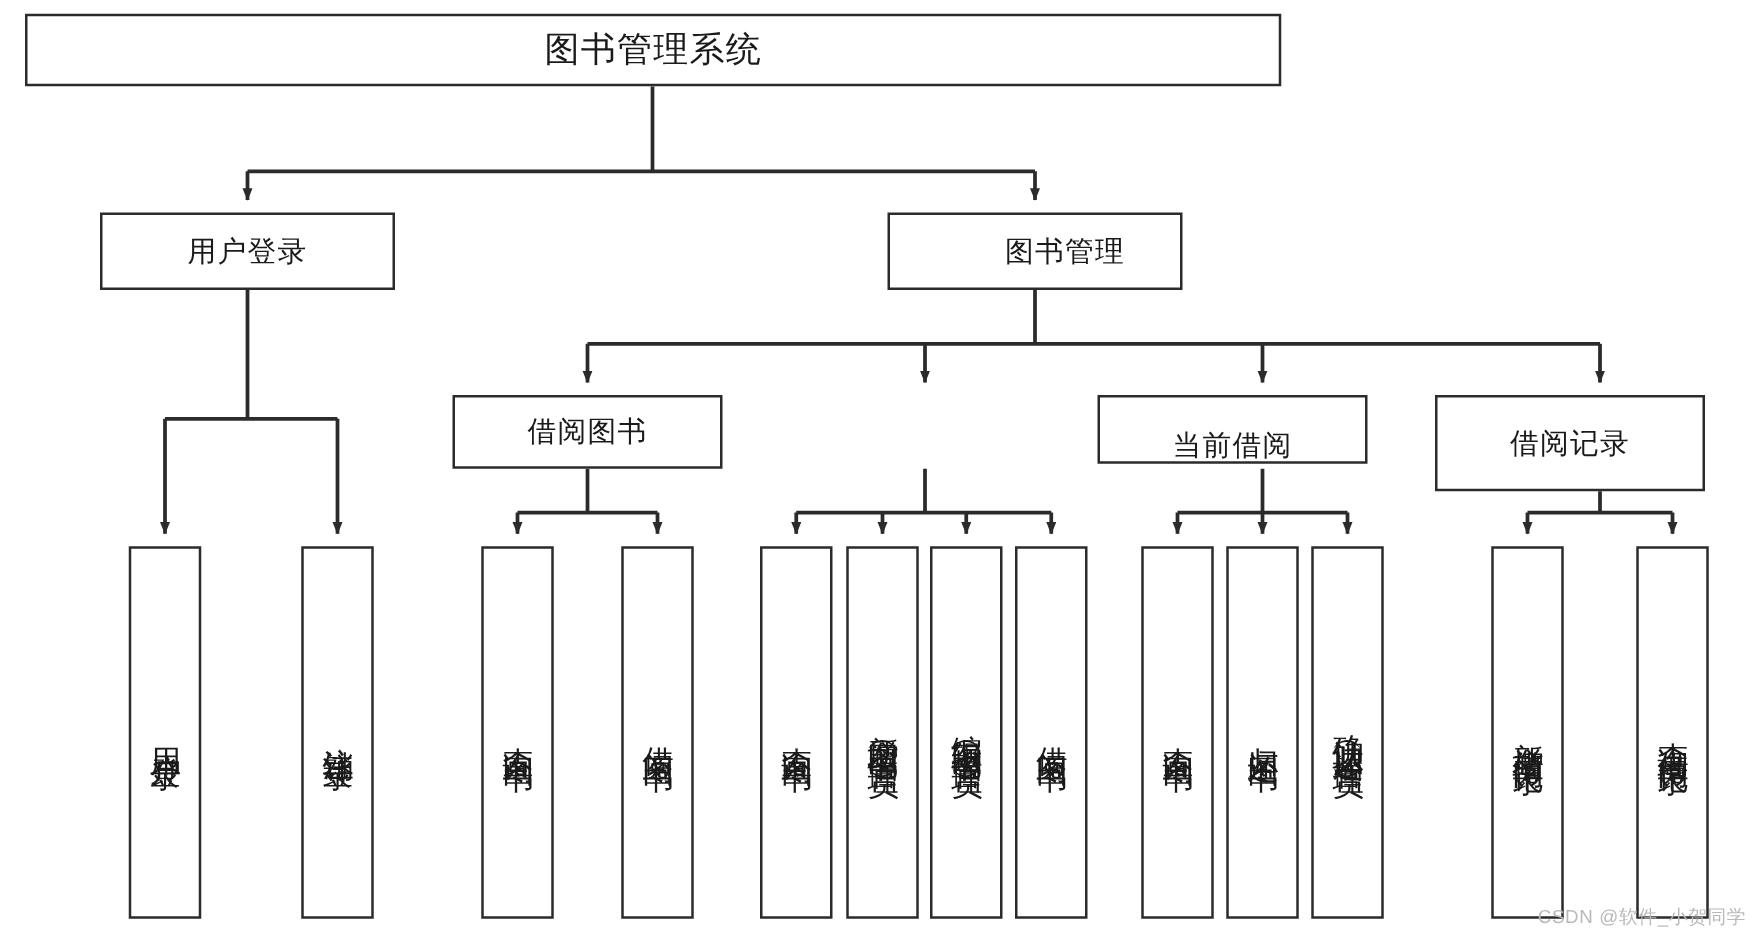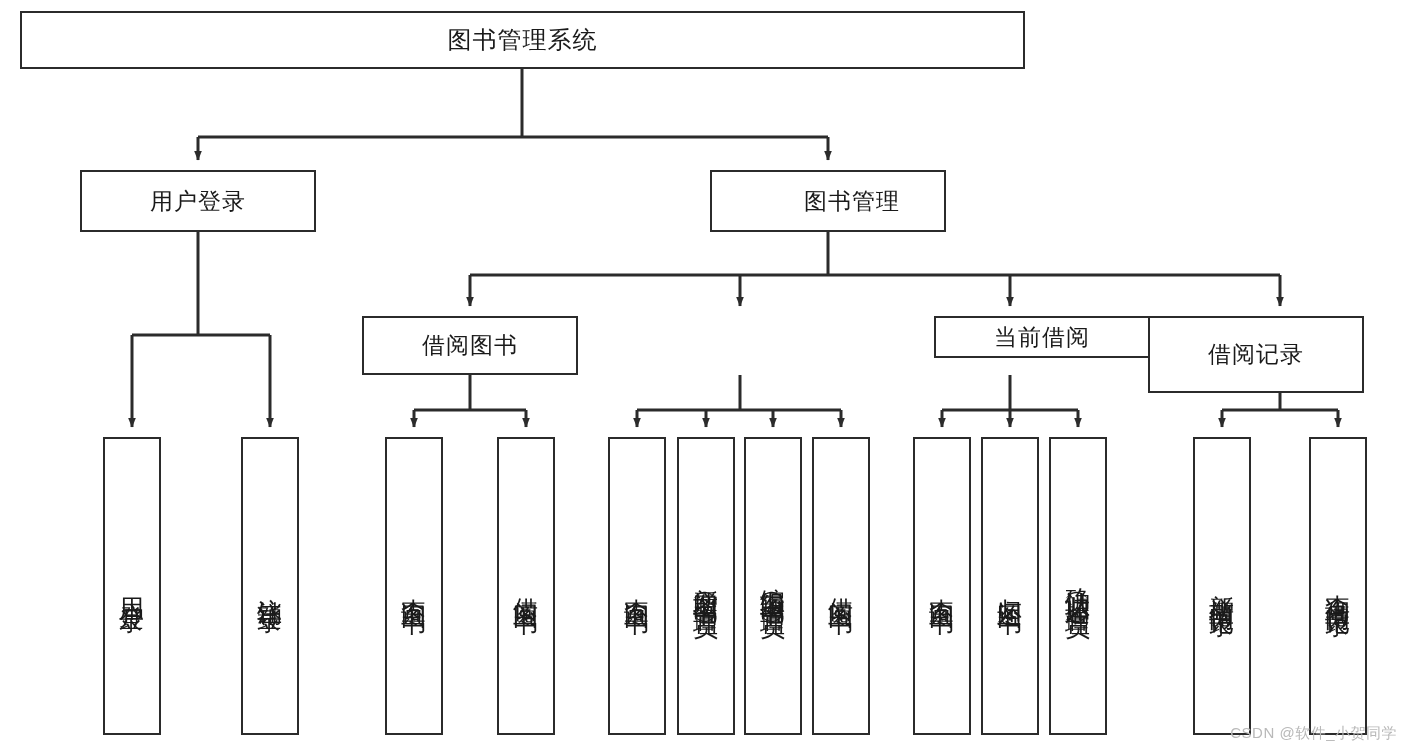--- a/index.html
+++ b/index.html
@@ -38,21 +38,21 @@
     text-align:center;
     letter-spacing:1px;
     color:#1a1a1a;
   }
   
   .node.horiz .lbl{
     font-size:23px;
     line-height:1.15;
     white-space:nowrap;
   }
-  .node.root .lbl{ font-size:24px; }
+  .node.root .lbl{ font-size:28px; }
   
   .node.vert{
     align-items:center;
     justify-content:center;
   }
   .node.vert .lbl{
     writing-mode:vertical-rl;
     text-orientation:upright;
     font-size:25px;
     line-height:1.28;
@@ -135,21 +135,21 @@
   <div class="node horiz" style="left:80px;top:170px;width:236px;height:62px;">
     <span class="lbl">用户登录</span>
   </div>
   <div class="node horiz" style="left:710px;top:170px;width:236px;height:62px;padding-left:48px;">
     <span class="lbl">图书管理</span>
   </div>
 
   <div class="node horiz" style="left:362px;top:316px;width:216px;height:59px;">
     <span class="lbl">借阅图书</span>
   </div>
-  <div class="node horiz" style="left:934px;top:316px;width:216px;height:42px;">
+  <div class="node horiz" style="left:878px;top:316px;width:216px;height:55px;align-items:flex-end;">
     <span class="lbl">当前借阅</span>
   </div>
   <div class="node horiz" style="left:1148px;top:316px;width:216px;height:77px;">
     <span class="lbl">借阅记录</span>
   </div>
 
   <div class="node vert" style="left:103px;top:437px;width:58px;height:298px;">
     <span class="lbl">用户登录</span>
   </div>
   <div class="node vert" style="left:241px;top:437px;width:58px;height:298px;">

